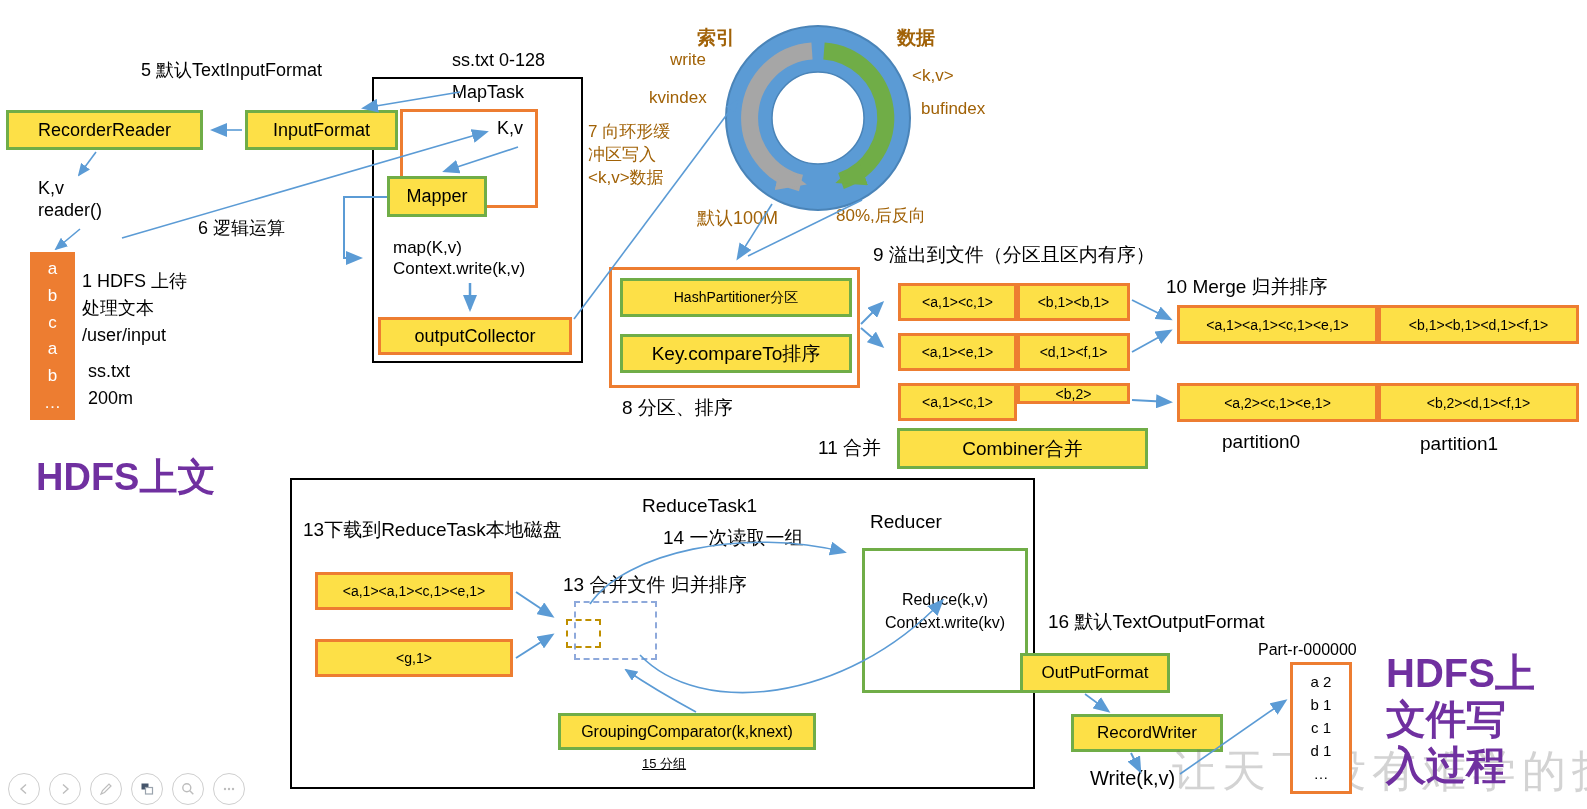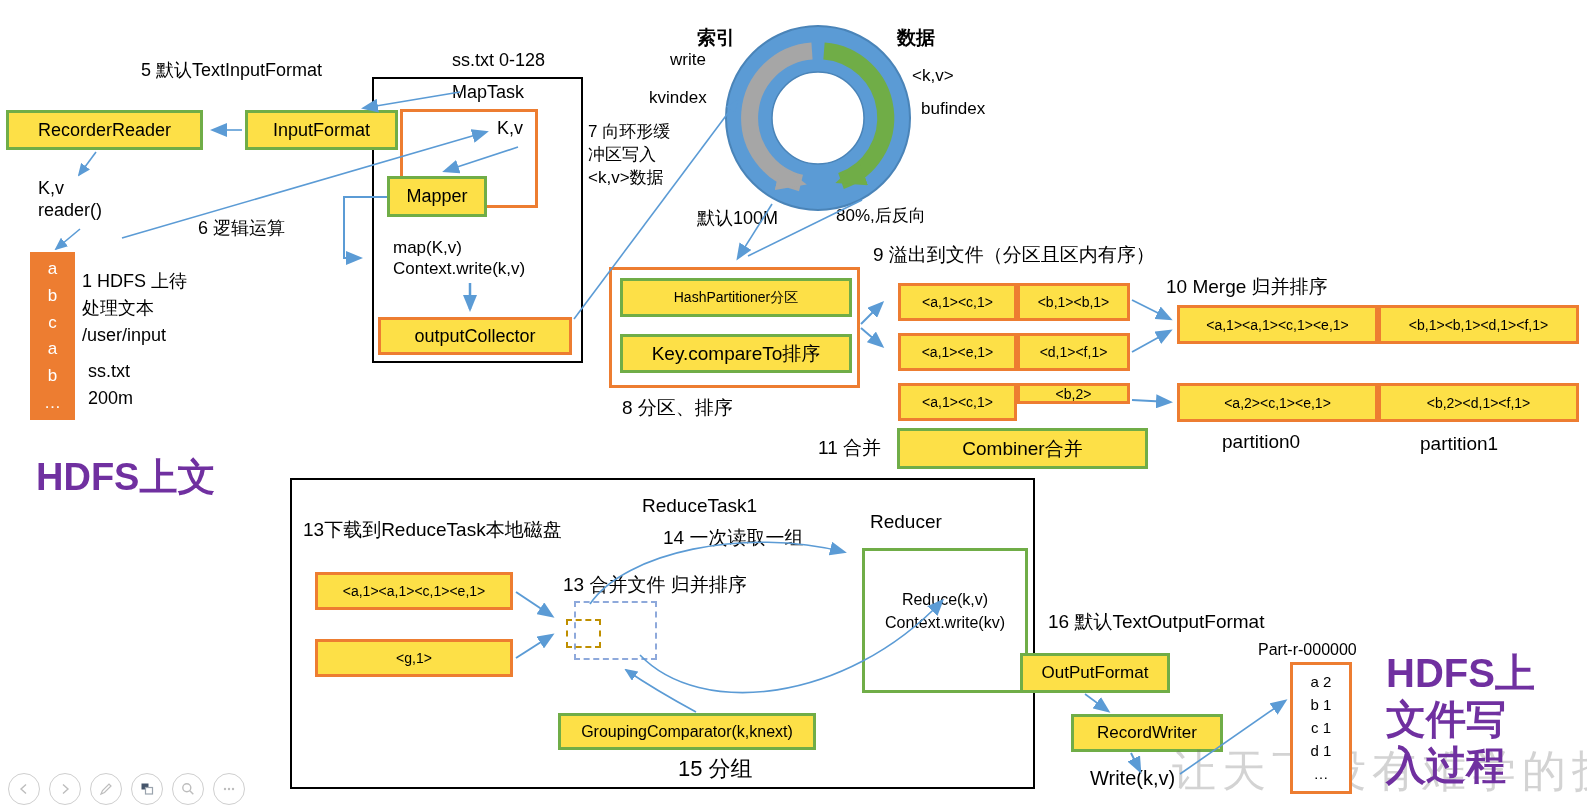--- a/index.html
+++ b/index.html
@@ -1,19 +1,19 @@
 <!DOCTYPE html>
 <html><head>
 <meta charset="utf-8">
 <style>
   html,body{margin:0;padding:0;background:#fff;}
   #canvas{position:relative;width:1587px;height:809px;background:#fff;overflow:hidden;
     font-family:"Liberation Sans","DejaVu Sans",sans-serif;color:#000;}
   .t{position:absolute;white-space:nowrap;font-size:18px;line-height:1.22;}
-  .red{color:#000000;}
+  .red{color:#a16207;}
   .b{font-weight:bold;}
   .box{position:absolute;background:#fde047;display:flex;align-items:center;justify-content:center;
     white-space:nowrap;box-sizing:border-box;font-size:18px;}
   .g{border:3px solid #70AD47;}
   .o{border:3px solid #ED7D31;}
   .frame{position:absolute;box-sizing:border-box;background:transparent;}
   .blk{border:2.5px solid #000;}
   .cell{font-size:14px;}
   .dashedb{position:absolute;box-sizing:border-box;border:2px dashed #8EA9DB;background:transparent;z-index:4;}
   .dashedo{position:absolute;box-sizing:border-box;border:2px dashed #BF8F00;background:transparent;z-index:4;}
@@ -122,21 +122,21 @@
   <div class="t" style="left:303px;top:518px;font-size:19px;">13下载到ReduceTask本地磁盘</div>
   <div class="t" style="left:663px;top:526px;font-size:19px;">14 一次读取一组</div>
   <div class="t" style="left:563px;top:573px;font-size:19px;">13 合并文件 归并排序</div>
 
   <div class="box o cell" style="left:315px;top:572px;width:198px;height:38px;">&lt;a,1&gt;&lt;a,1&gt;&lt;c,1&gt;&lt;e,1&gt;</div>
   <div class="box o cell" style="left:315px;top:639px;width:198px;height:38px;">&lt;g,1&gt;</div>
   <div class="dashedb" style="left:574px;top:601px;width:83px;height:59px;"></div>
   <div class="dashedo" style="left:566px;top:619px;width:35px;height:29px;"></div>
 
   <div class="box g" style="left:558px;top:713px;width:258px;height:37px;font-size:16px;">GroupingComparator(k,knext)</div>
-  <div class="t" style="left:678px;top:756px;font-size:22px;">15 分组</div>
+  <div class="t" style="left:642px;top:756px;font-size:13px;text-decoration:underline;">15 分组</div>
 
   <div class="t" style="left:870px;top:510px;font-size:19px;">Reducer</div>
   <div class="frame g" style="left:862px;top:548px;width:166px;height:145px;background:#fff;"></div>
   <div class="t" style="left:862px;top:588px;width:166px;text-align:center;font-size:16px;line-height:23px;">
     <span>Reduce(k,v)</span><br>
     <span>Context.write(kv)</span>
   </div>
 
   <div class="t" style="left:1048px;top:610px;font-size:19px;">16 默认TextOutputFormat</div>
   <div class="box g" style="left:1020px;top:653px;width:150px;height:40px;font-size:17px;">OutPutFormat</div>

